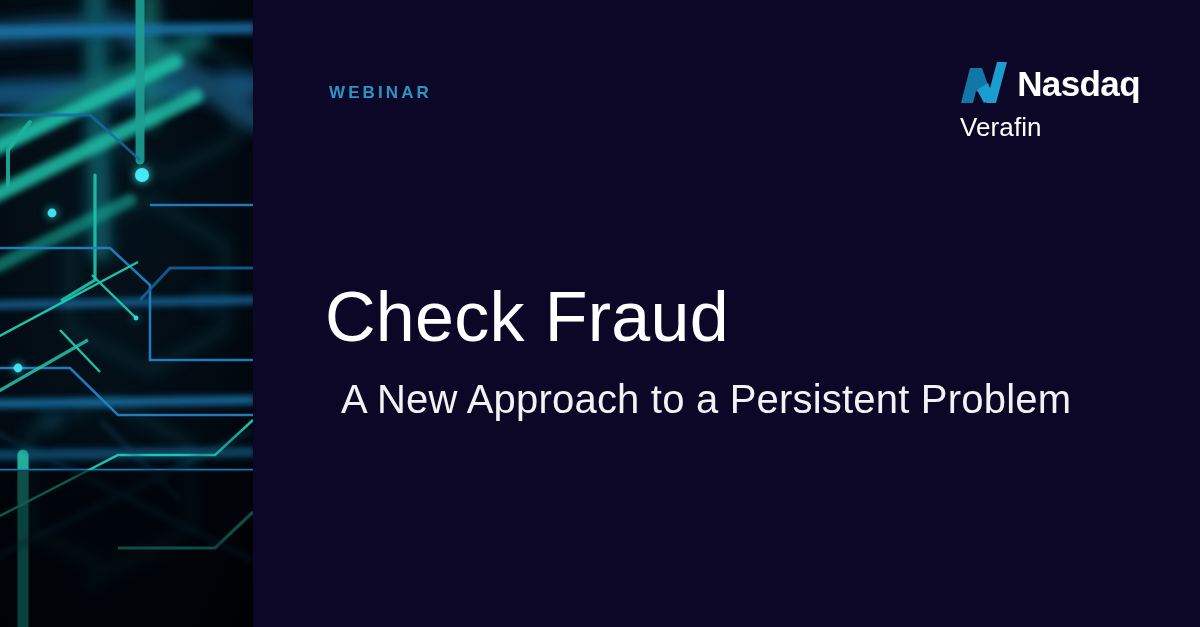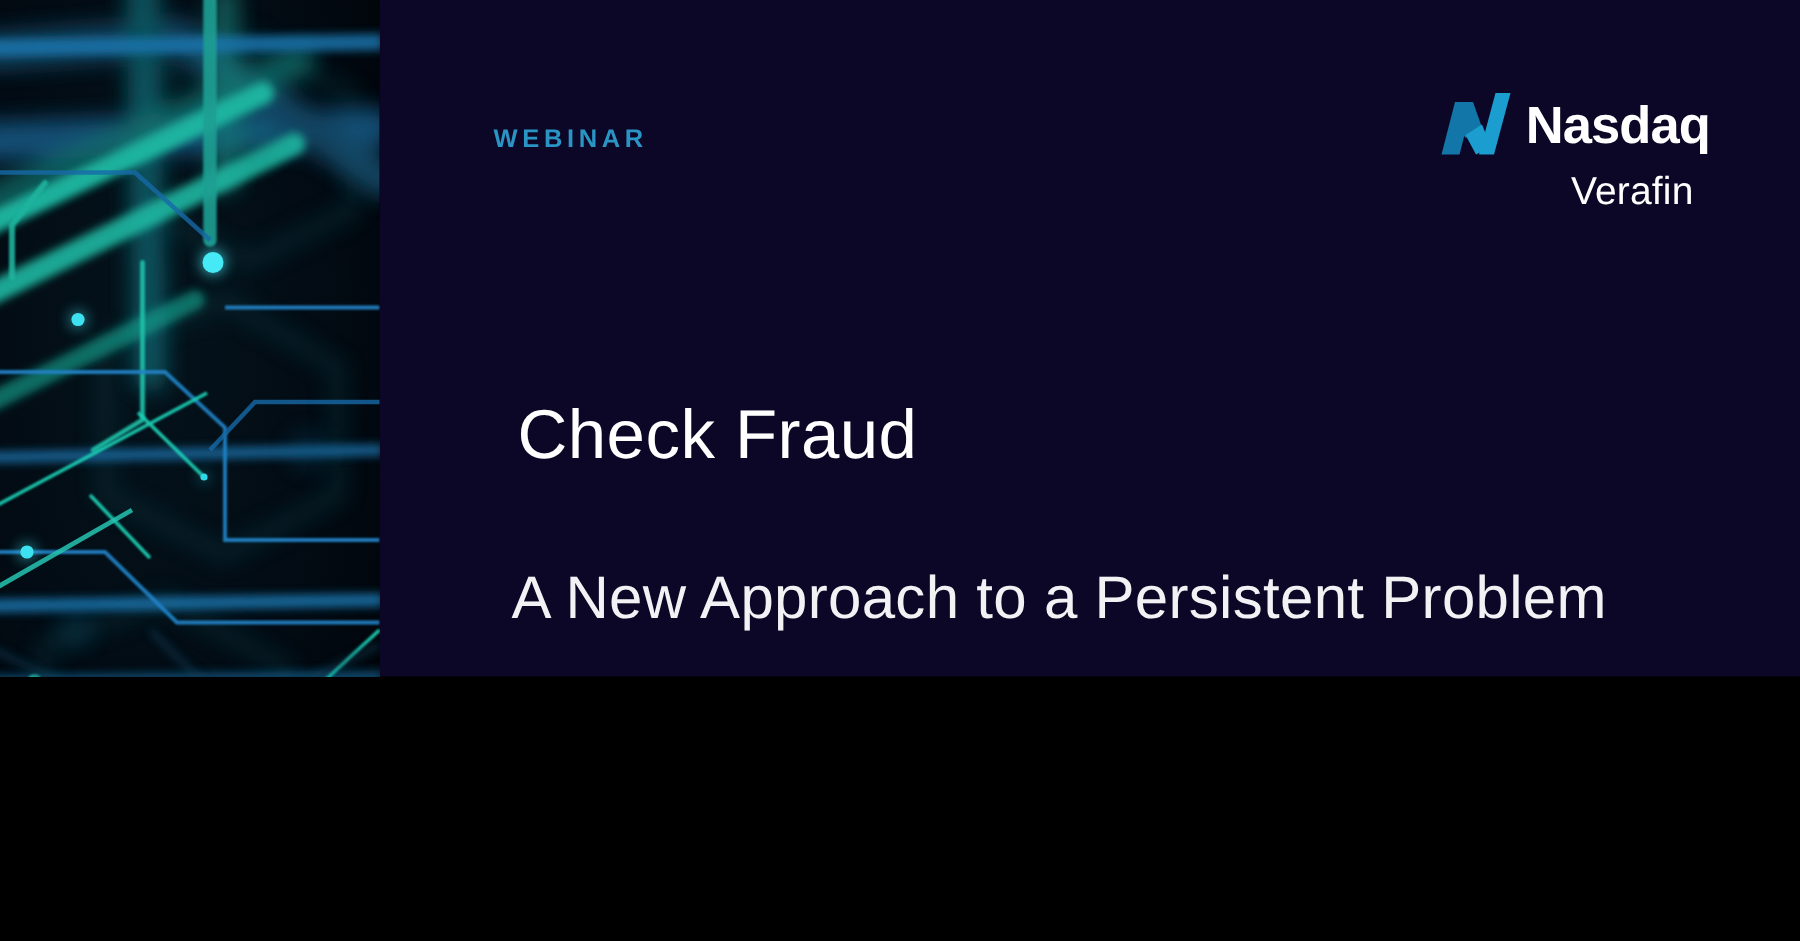--- a/index.html
+++ b/index.html
@@ -4,21 +4,21 @@
 <title>Webinar Banner</title>
 <style>
   html, body {
     margin: 0;
     padding: 0;
     background: #000;
   }
   .banner {
     position: relative;
     width: 1200px;
-    height: 451px;
+    height: 627px;
     background: #0c0726;
     overflow: hidden;
     font-family: "Liberation Sans", sans-serif;
   }
 
   
   .art-panel {
     position: absolute;
     left: 0;
     top: 0;
@@ -45,23 +45,23 @@
     font-weight: bold;
     letter-spacing: 3.1px;
     color: #2a94c4;
     line-height: 1;
     white-space: nowrap;
   }
 
   
   .title {
     position: absolute;
-    left: 345px;
+    left: 325px;
     top: 235px;
-    font-size: 46px;
+    font-size: 70px;
     font-weight: 300;
     color: #ffffff;
     line-height: 1;
     letter-spacing: 0.3px;
     white-space: nowrap;
   }
   .subtitle {
     position: absolute;
     left: 341px;
     top: 344px;
@@ -97,21 +97,21 @@
   }
   .logo-wordmark {
     font-size: 35px;
     font-weight: bold;
     color: #ffffff;
     line-height: 1;
     letter-spacing: -0.6px;
     white-space: nowrap;
   }
   .logo-subbrand {
-    text-align: right;
+    text-align: left;
     margin-top: 5px;
     padding-right: 11px;
     font-size: 26px;
     font-weight: 400;
     color: #ffffff;
     line-height: 1;
     letter-spacing: 0.1px;
     white-space: nowrap;
   }
 </style>

